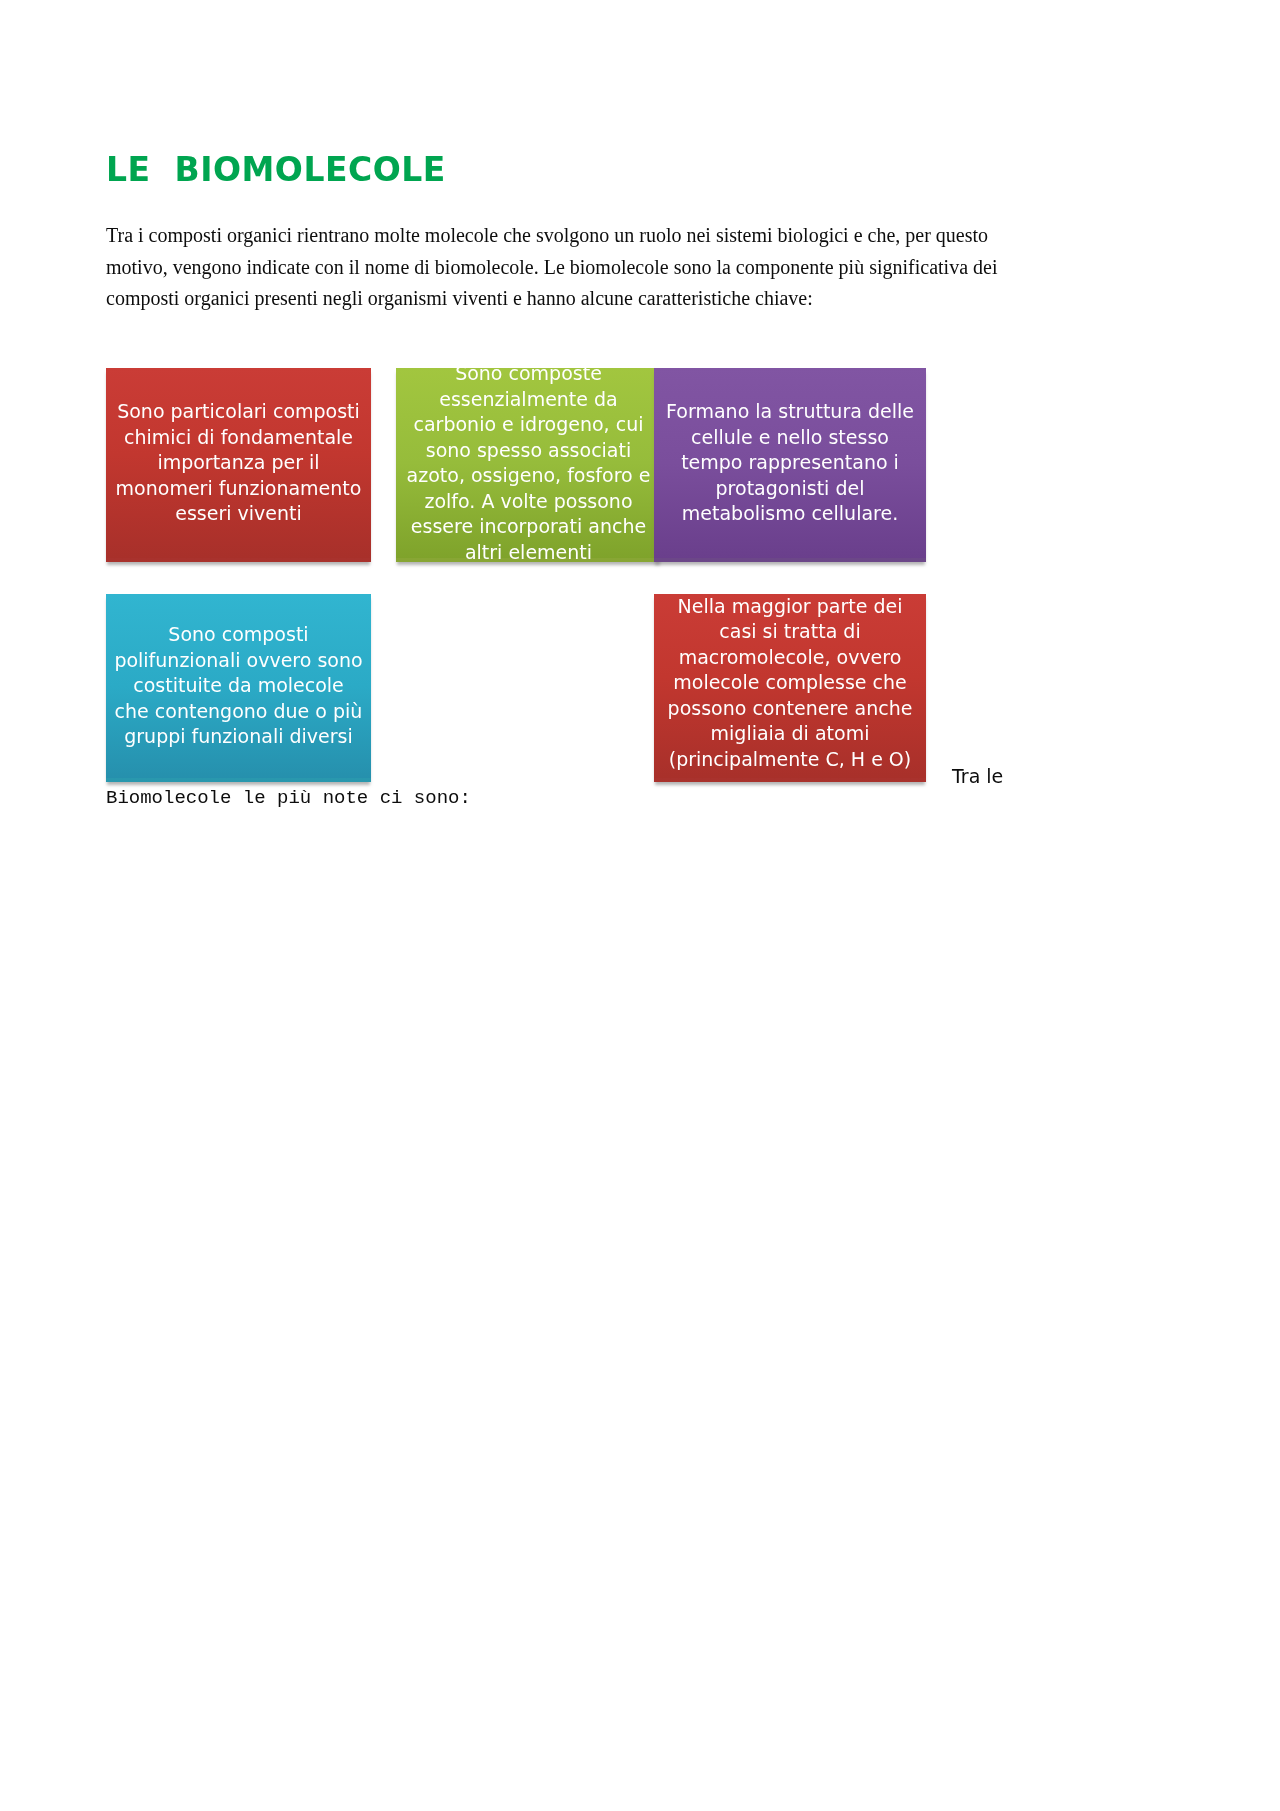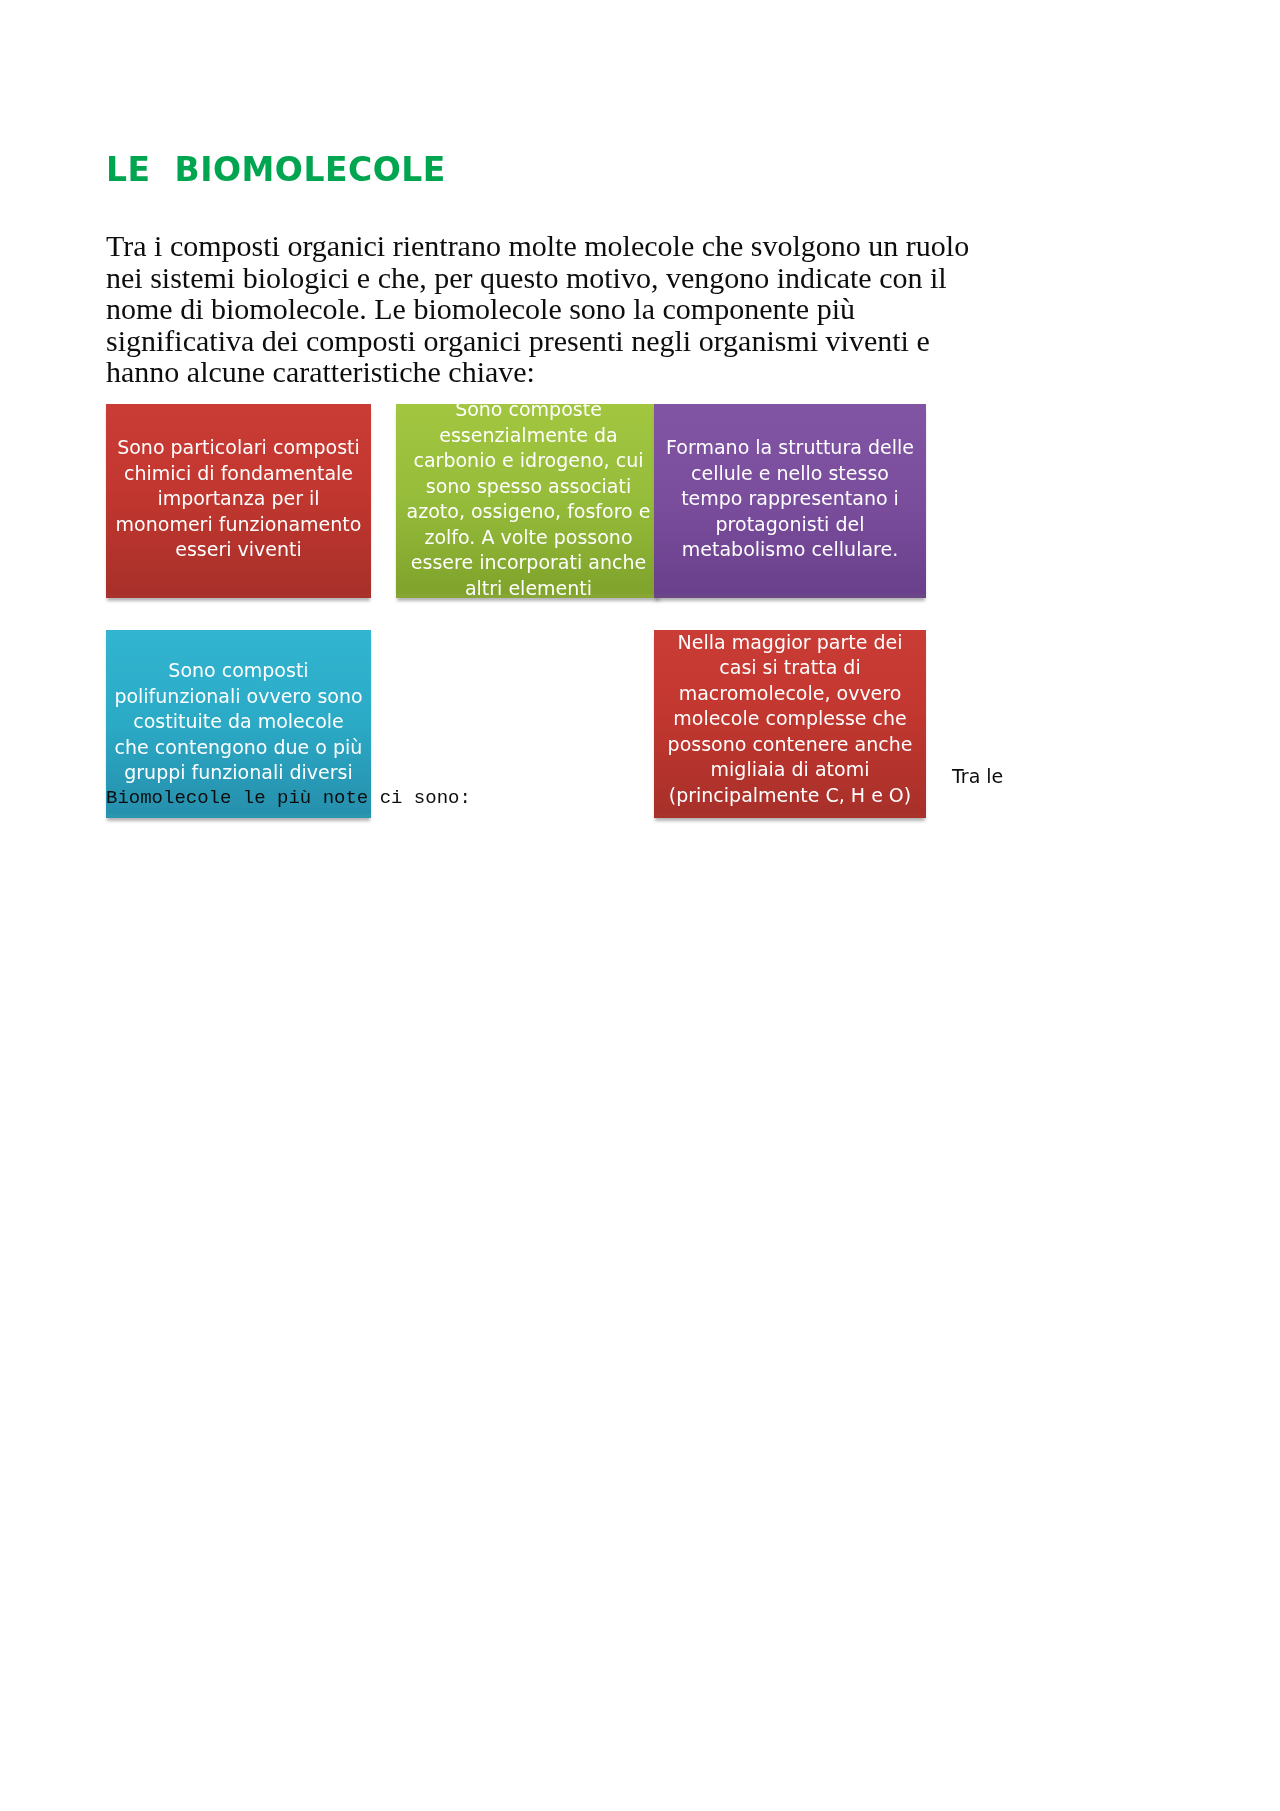--- a/index.html
+++ b/index.html
@@ -37,21 +37,21 @@
     line-height: 40px;
   }
 
   
   .intro {
     position: absolute;
     left: 106px;
     top: 200px;
     width: 900px;
     font-family: "Liberation Serif", serif;
-    font-size: 30px;
+    font-size: 20px;
     line-height: 31.5px;
     color: #0d0d0d;
     text-align: left;
   }
 
   
   .grid {
     position: absolute;
     left: 106px;
     top: 368px;
@@ -66,21 +66,20 @@
     font-family: "DejaVu Sans", sans-serif;
     font-size: 19px;
     line-height: 25.5px;
     text-align: center;
     display: flex;
     align-items: center;
     justify-content: center;
     padding: 6px 8px;
     border-bottom: 4px solid rgba(0,0,0,0.16);
     box-shadow: 0 4px 3px -1px rgba(120,120,120,0.55);
-    margin-top: 36px;
   }
   .cell .txt {
     display: block;
     width: 100%;
     white-space: pre-line;
   }
 
   
   .c0 { left: 0px;   width: 265px; }
   .c1 { left: 290px; width: 265px; }

